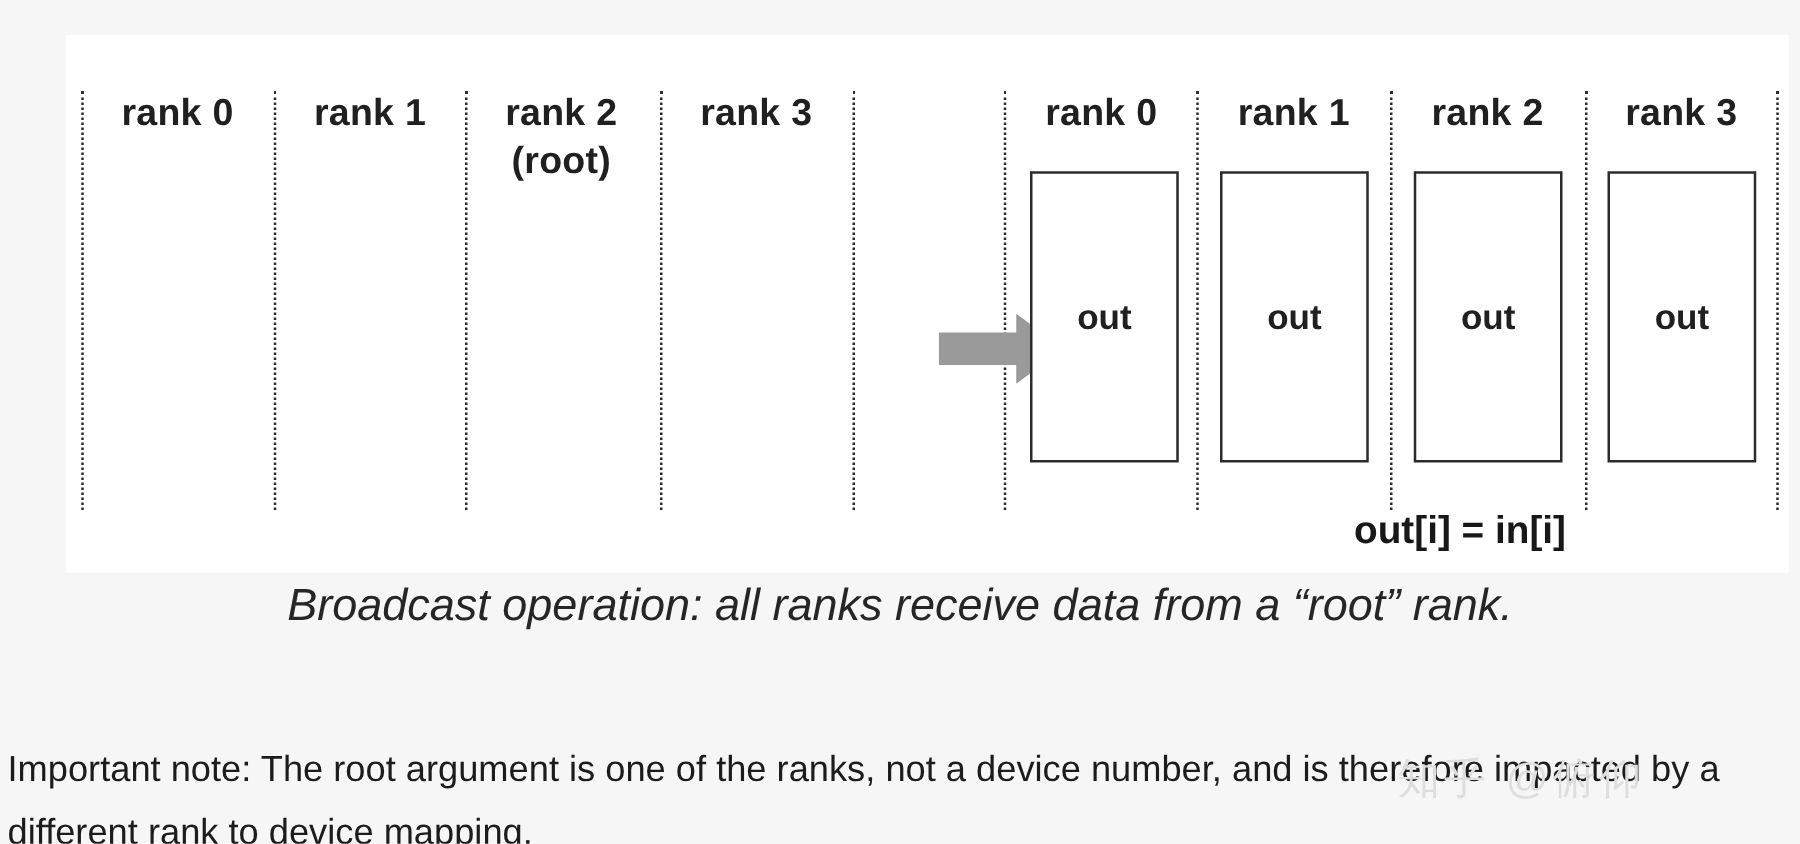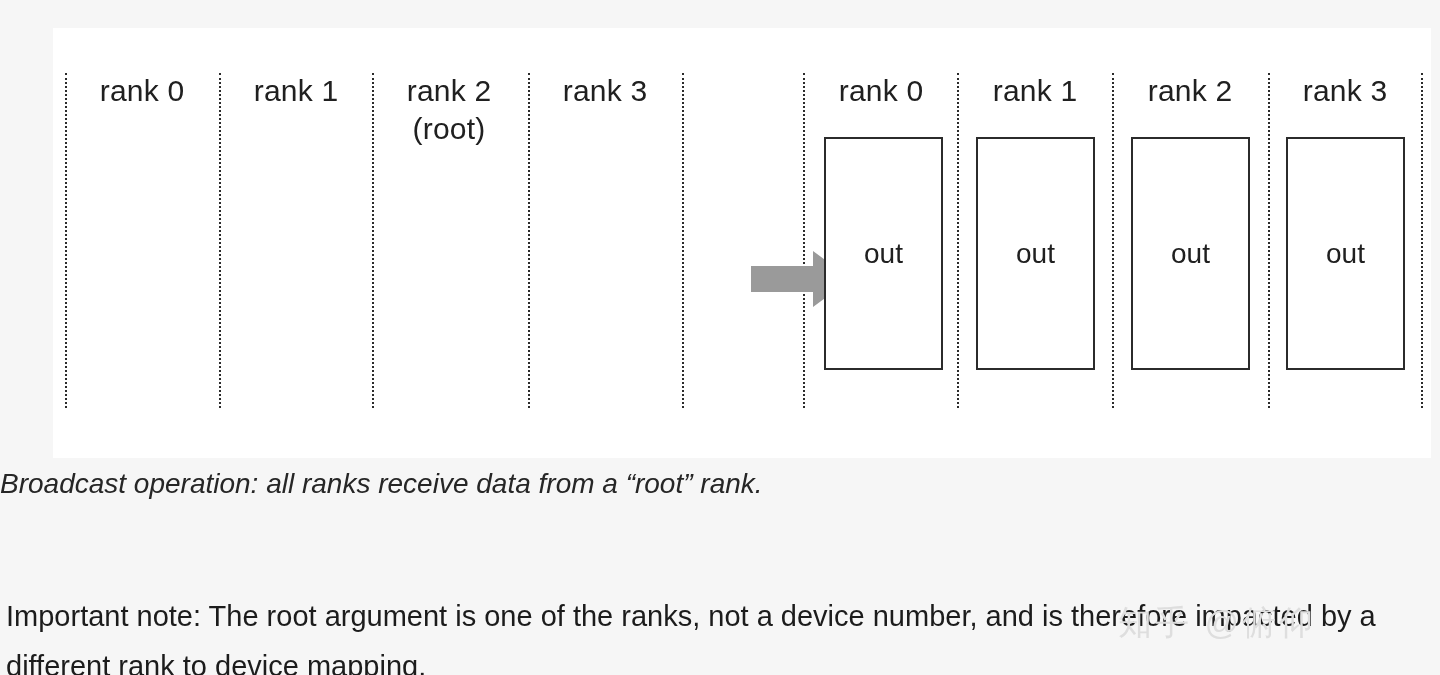--- a/index.html
+++ b/index.html
@@ -18,20 +18,21 @@
   }
 
   
   #figure-panel {
     position: absolute;
     left: 53px;
     top: 28px;
     width: 1378px;
     height: 430px;
     background: #ffffff;
+    font-weight: bold;
   }
 
   
   .rank-divider {
     position: absolute;
     top: 45px;
     height: 335px;
     width: 0;
     border-left: 2px dotted #2b2b2b;
   }
@@ -81,23 +82,23 @@
     font-size: 31px;
     color: #181818;
   }
 
   
   #figure-caption {
     position: absolute;
     left: 0;
     top: 464px;
     width: 1440px;
-    text-align: left;
+    text-align: center;
     font-style: italic;
-    font-size: 28px;
+    font-size: 36px;
     line-height: 40px;
     color: #262626;
   }
 
   
   #body-note {
     position: absolute;
     left: 6px;
     top: 562px;
     width: 1400px;
@@ -159,19 +160,20 @@
   <div class="buffer-box" style="left:923px; top:109px; width:119px; height:233px;">
     <span>out</span>
   </div>
   <div class="buffer-box" style="left:1078px; top:109px; width:119px; height:233px;">
     <span>out</span>
   </div>
   <div class="buffer-box" style="left:1233px; top:109px; width:119px; height:233px;">
     <span>out</span>
   </div>
 
+  <div id="formula">out[i] = in[i]</div>
 </div>
 
 <div id="figure-caption">Broadcast operation: all ranks receive data from a “root” rank.</div>
 
 <p id="body-note">Important note: The root argument is one of the ranks, not a device number, and is therefore impacted by a different rank to device mapping.</p>
 
 <div id="watermark">知乎 @俯仰</div>
 
 </body></html>

